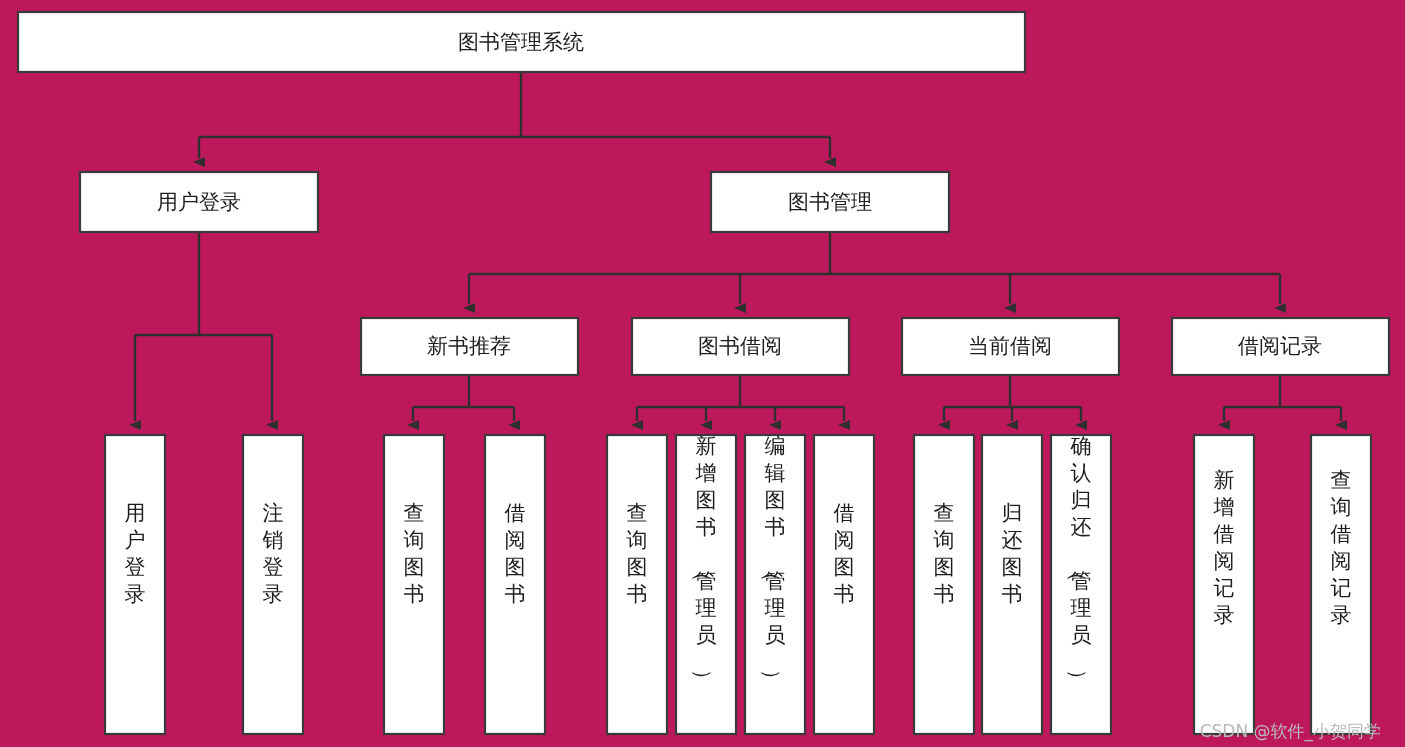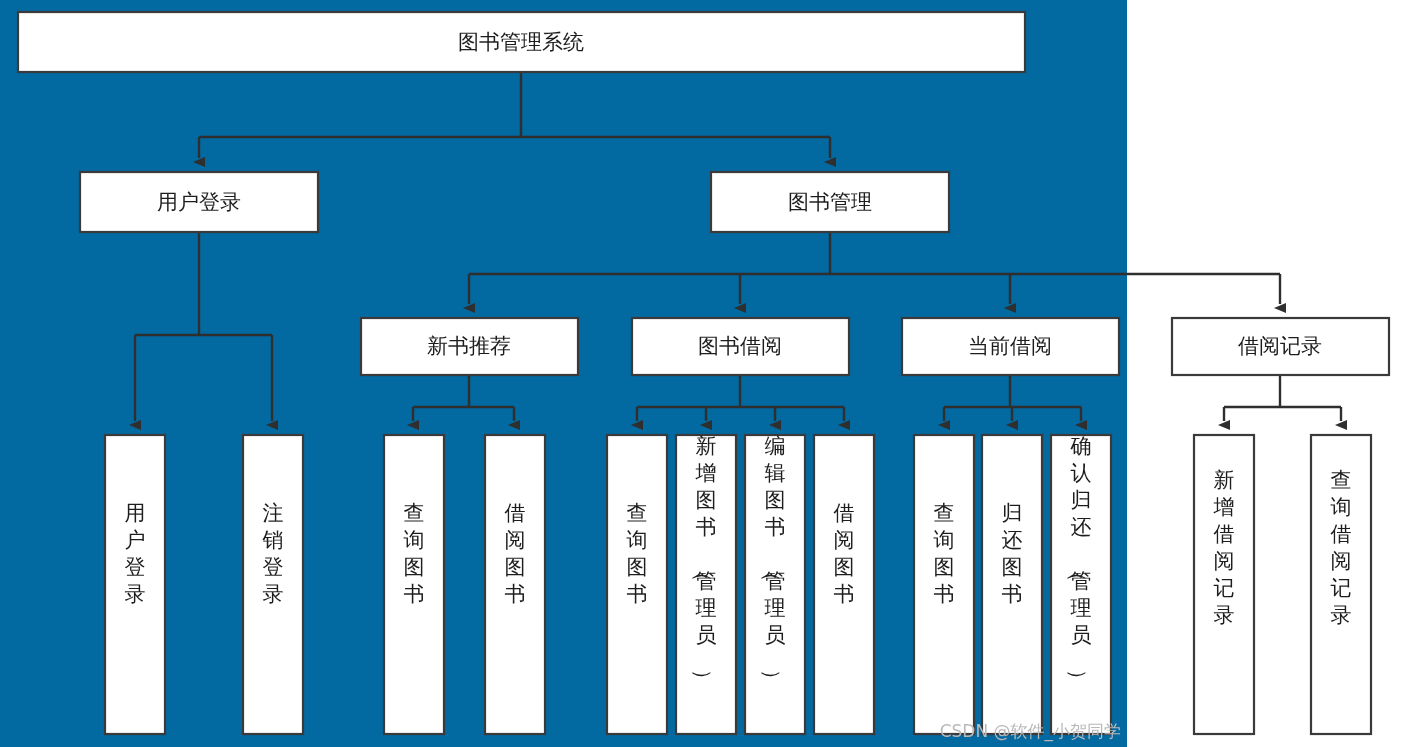--- a/index.html
+++ b/index.html
@@ -8,23 +8,23 @@
     background: #ffffff;
   }
   body {
     width: 1405px;
     height: 747px;
     font-family: "DejaVu Sans", "Liberation Sans", sans-serif;
     overflow: hidden;
   }
   #diagram-root {
     position: relative;
-    width: 1127px;
+    width: 1405px;
     height: 747px;
-    background: #0369a1;
+    background: #be185d;
   }
   svg#tree-svg {
     position: absolute;
     left: 0;
     top: 0;
     width: 1405px;
     height: 747px;
     display: block;
   }
   .node-box {
@@ -50,21 +50,21 @@
     stroke-width: 2.4;
     fill: none;
     stroke-linecap: butt;
   }
   .edge-arrow {
     fill: #2f2f2f;
     stroke: none;
   }
   .watermark {
     position: absolute;
-    right: 6px;
+    right: 24px;
     bottom: 4px;
     font-family: "DejaVu Sans", "Liberation Sans", sans-serif;
     font-size: 17px;
     color: #b9b9b9;
     white-space: nowrap;
     user-select: none;
   }
 </style>
 </head>
 <body>

